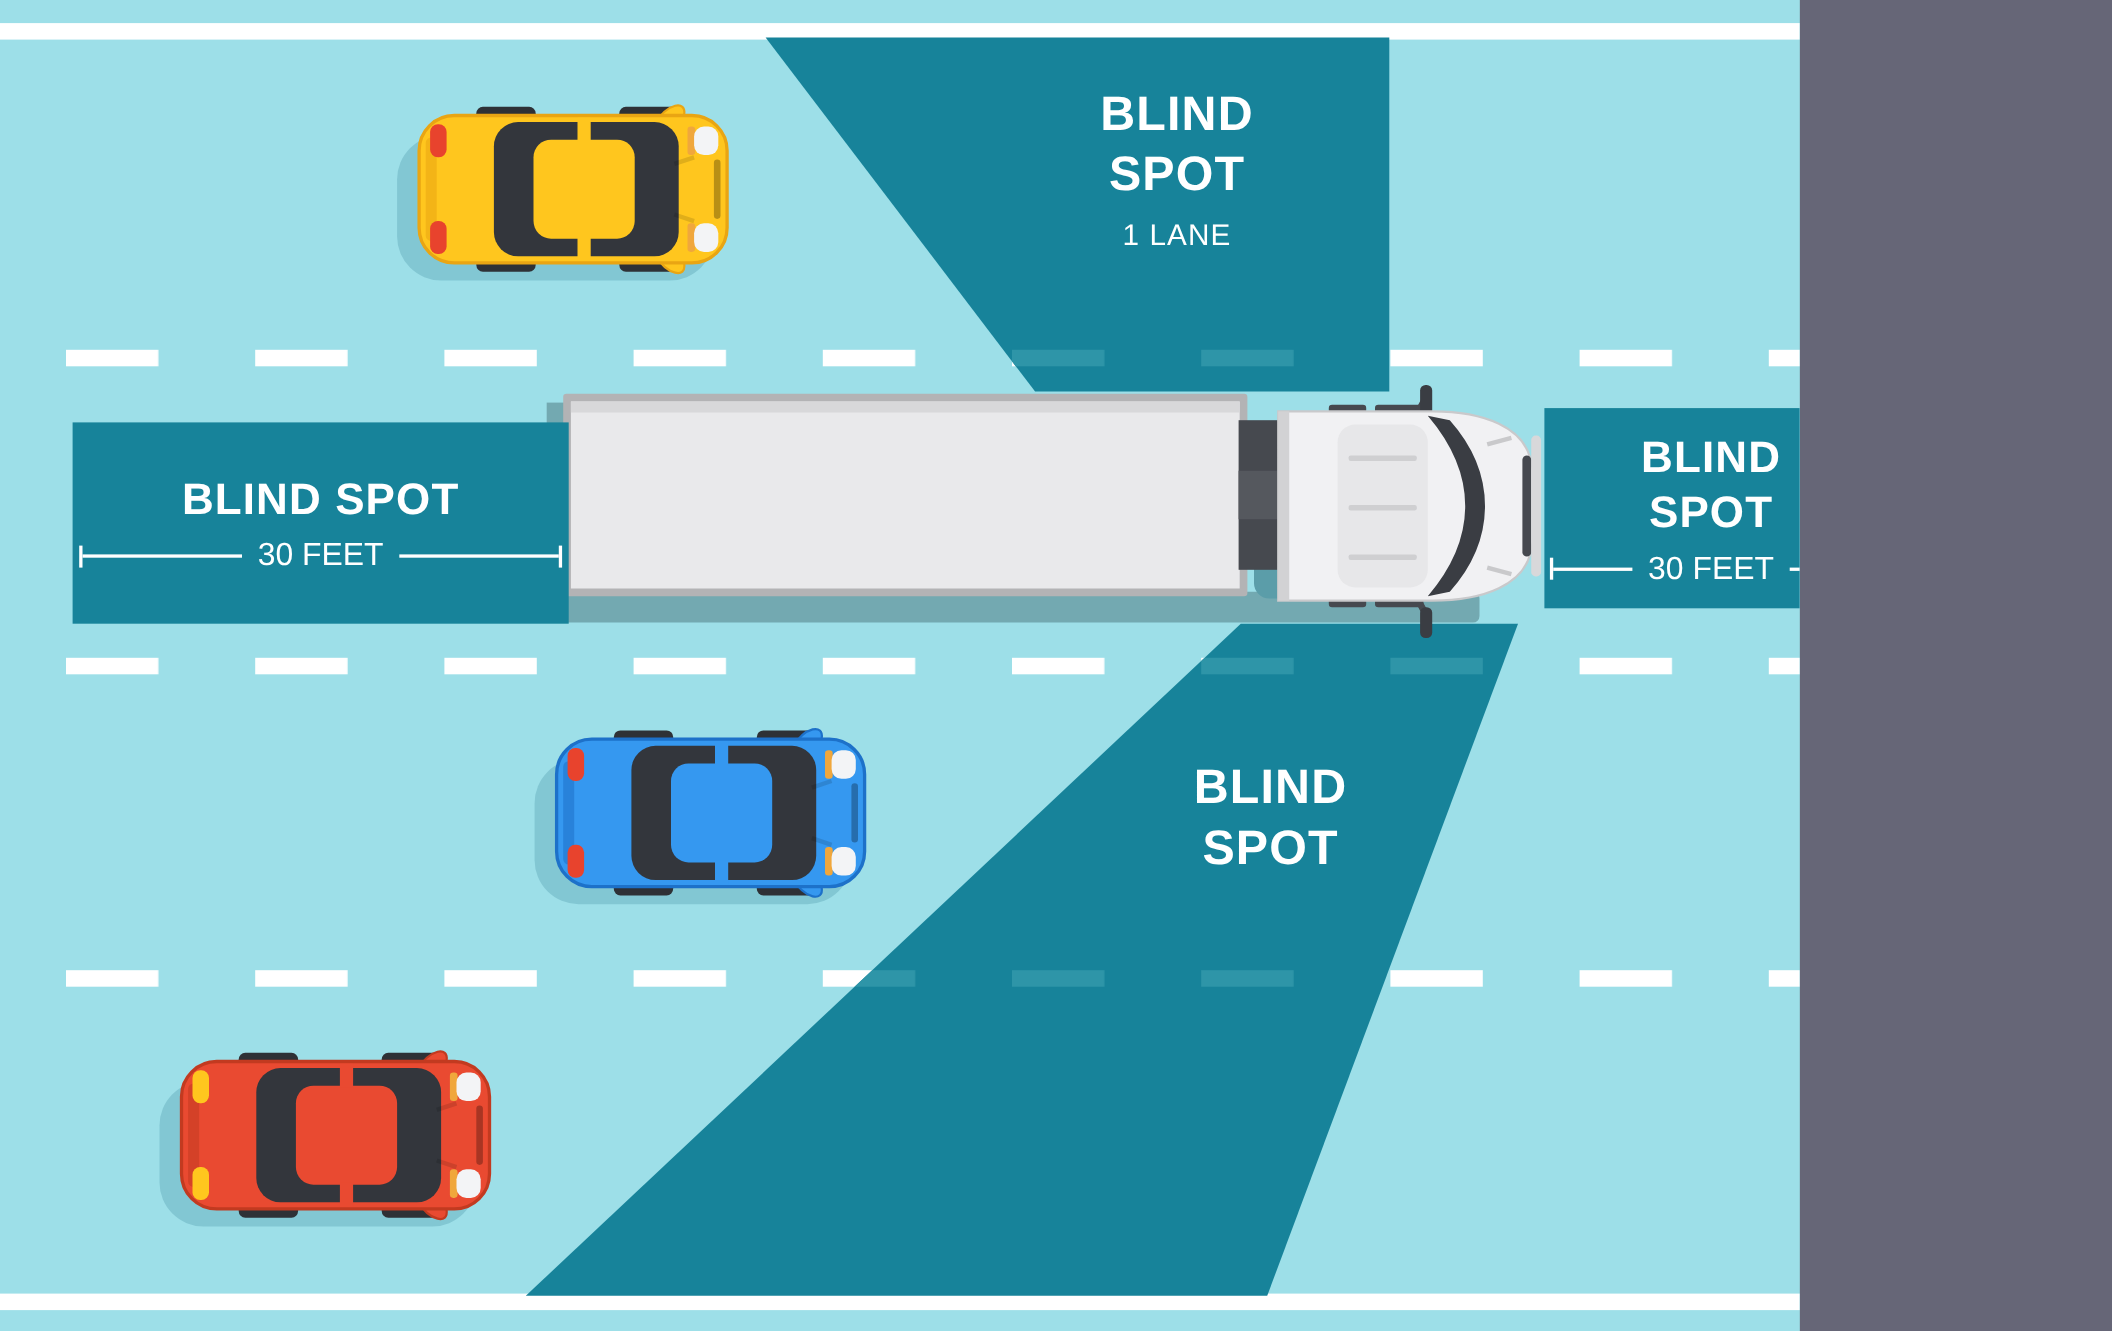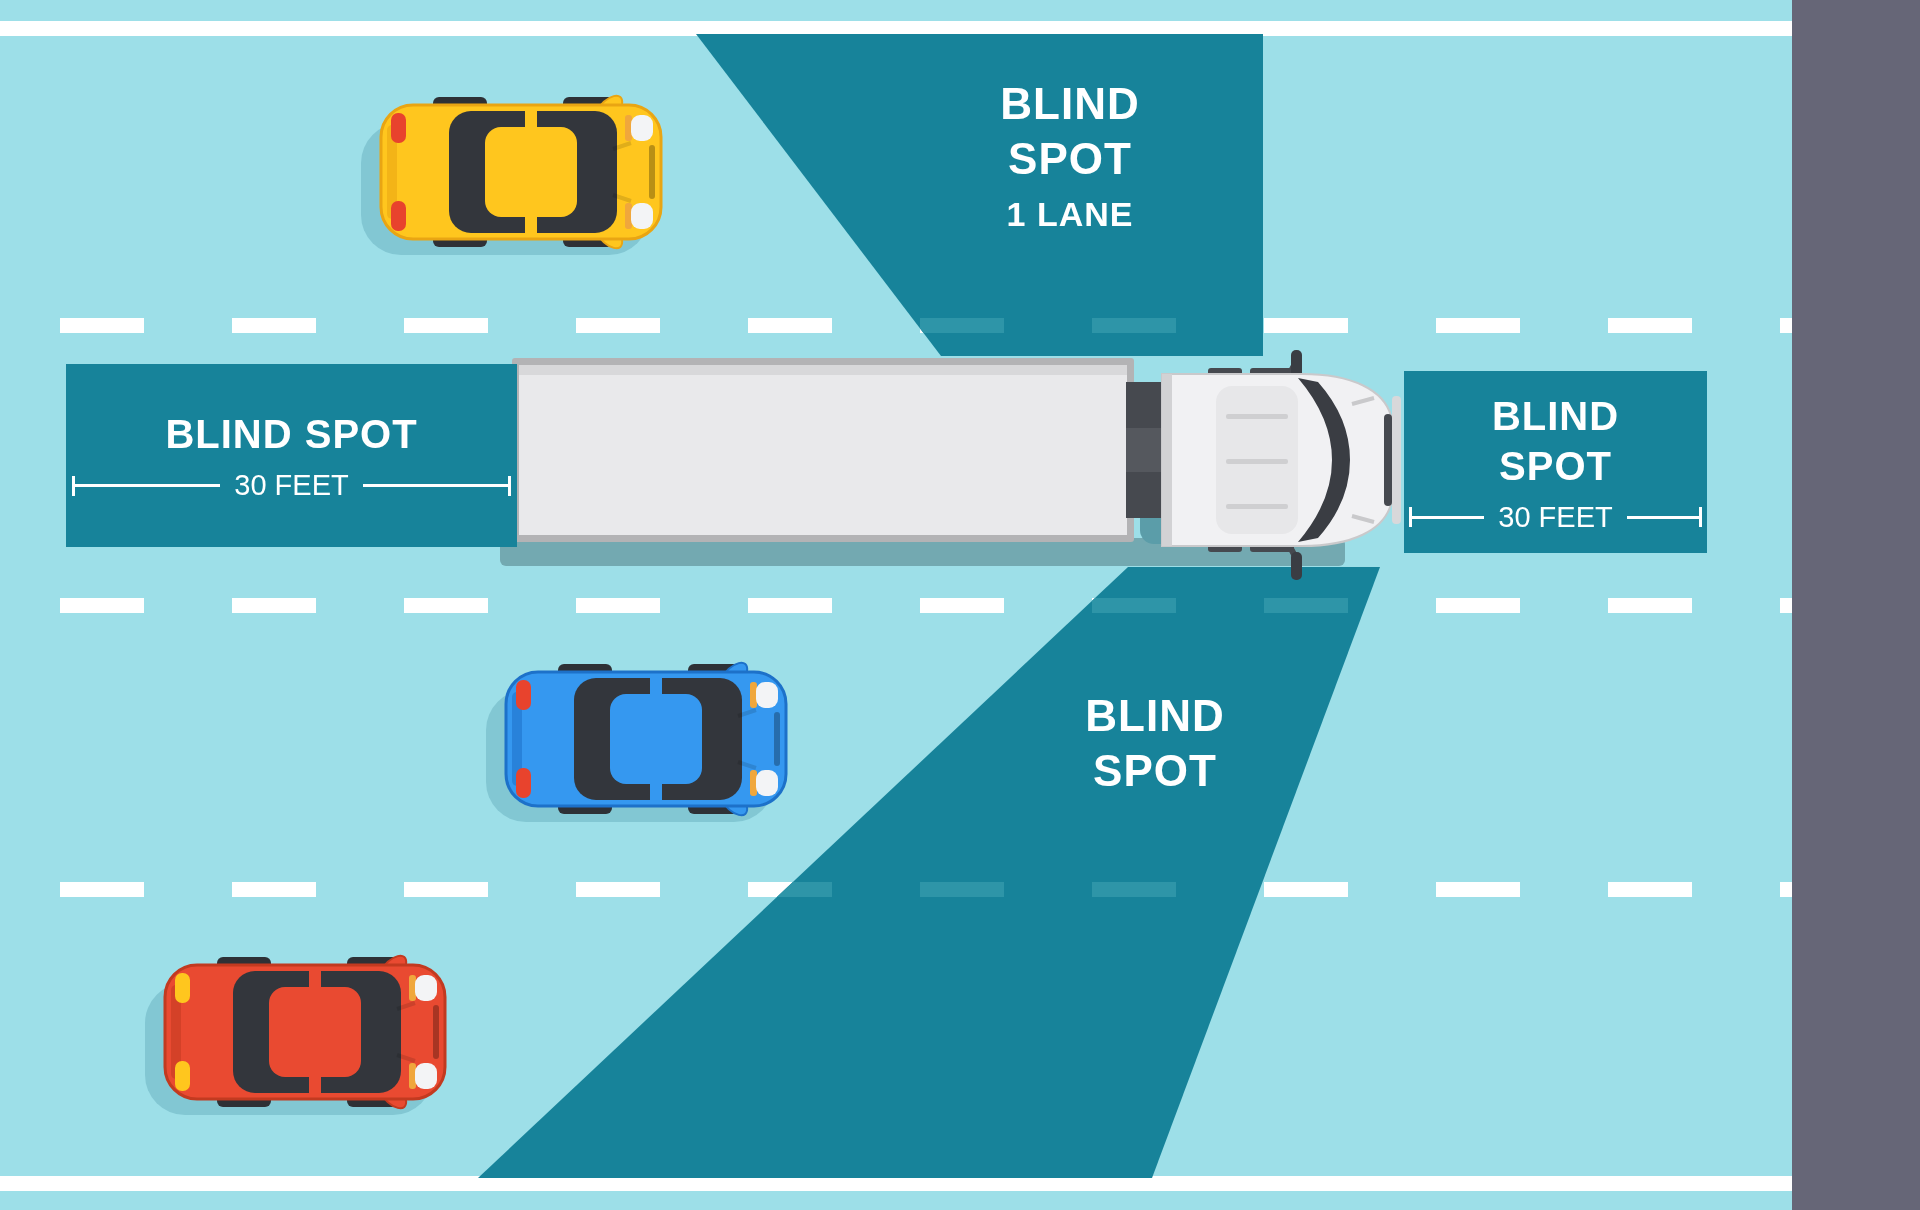--- a/index.html
+++ b/index.html
@@ -1,17 +1,17 @@
 <!DOCTYPE html>
 <html style="--road: #9ddfe8; --zone-teal: #17839a; --zone-dash: #2e95a8; --zone-origin: #5b9da9; --lane-white: #ffffff; --car-shadow: #82c7d3; --truck-shadow: #73a9b1; --trailer-gray: #e9e9eb; --trailer-border: #b3b3b5; --cab-white: #f1f1f3; --glass-dark: #3a3d43; --truck-dark: #46494f; --yellow-car: #ffc61e; --yellow-dark: #e9a513; --blue-car: #3598f0; --blue-dark: #1d71c9; --red-car: #e94a31; --red-dark: #c23a20; --tail-red: #e8432d; --tail-amber: #ffc61e; --headlight-amber: #f0a73c;"><head>
 <meta charset="utf-8">
 <style>
   html,body{margin:0;padding:0;background:#667;}
   .scene{
-    position:relative;width:1792px;height:1210px;overflow:hidden;
+    position:relative;width:1636px;height:1210px;overflow:hidden;
     background:var(--road,#9ddfe8);
     font-family:"Liberation Sans","DejaVu Sans",sans-serif;
     -webkit-font-smoothing:antialiased;
   }
   .scene svg{position:absolute;left:0;top:0;display:block;}
   
   .f-road{fill:var(--road,#9ddfe8)}
   .f-zone{fill:var(--zone-teal,#17839a)}
   .f-white{fill:var(--lane-white,#ffffff)}
   .f-zdash{fill:var(--zone-dash,#2e95a8)}
@@ -24,21 +24,21 @@
   .f-darkpart{fill:var(--truck-dark,#46494f)}
   .f-shadow{fill:var(--car-shadow,#82c7d3)}
   .car-yellow{--car:var(--yellow-car,#ffc61e);--car-dk:var(--yellow-dark,#e9a513);--tail:var(--tail-red,#e8432d)}
   .car-blue{--car:var(--blue-car,#3598f0);--car-dk:var(--blue-dark,#1d71c9);--tail:var(--tail-red,#e8432d)}
   .car-red{--car:var(--red-car,#e94a31);--car-dk:var(--red-dark,#c23a20);--tail:var(--tail-amber,#ffc61e)}
 
   .zone-label{
     position:absolute;color:#fff;text-align:center;width:280px;
     line-height:55px;font-size:44px;font-weight:bold;letter-spacing:1px;
   }
-  .zone-label .sub{font-size:34px;font-weight:bold;line-height:48px;margin-top:4px;letter-spacing:1px;}
+  .zone-label .sub{font-size:27px;font-weight:normal;line-height:48px;margin-top:4px;letter-spacing:1px;}
   .spot-box{
     position:absolute;background:var(--zone-teal,#17839a);color:#fff;
     display:flex;flex-direction:column;justify-content:center;align-items:center;
   }
   .spot-box .ttl{font-size:40px;font-weight:bold;letter-spacing:1px;line-height:50px;text-align:center;}
   .measure{display:flex;align-items:center;width:100%;box-sizing:border-box;margin-top:10px;}
   .measure .tick{width:3px;height:20px;background:#fff;flex:0 0 auto;}
   .measure .seg{flex:1 1 auto;height:3px;background:#fff;}
   .measure .dist{flex:0 0 auto;font-size:29px;padding:0 14px;white-space:nowrap;}
 </style>
@@ -150,21 +150,21 @@
     <div>BLIND</div>
     <div>SPOT</div>
     <div class="sub">1 LANE</div>
   </div>
 
   <div class="zone-label" style="left:1015px;top:688px;">
     <div>BLIND</div>
     <div>SPOT</div>
   </div>
 
-  <div class="spot-box" style="left:66px;top:364px;width:451px;height:183px;padding:0 6px;box-sizing:border-box;">
+  <div class="spot-box" style="left:66px;top:384px;width:451px;height:183px;padding:0 6px;box-sizing:border-box;">
     <div class="ttl">BLIND SPOT</div>
     <div class="measure">
       <span class="tick"></span>
       <span class="seg"></span>
       <span class="dist">30 FEET</span>
       <span class="seg"></span>
       <span class="tick"></span>
     </div>
   </div>
 

